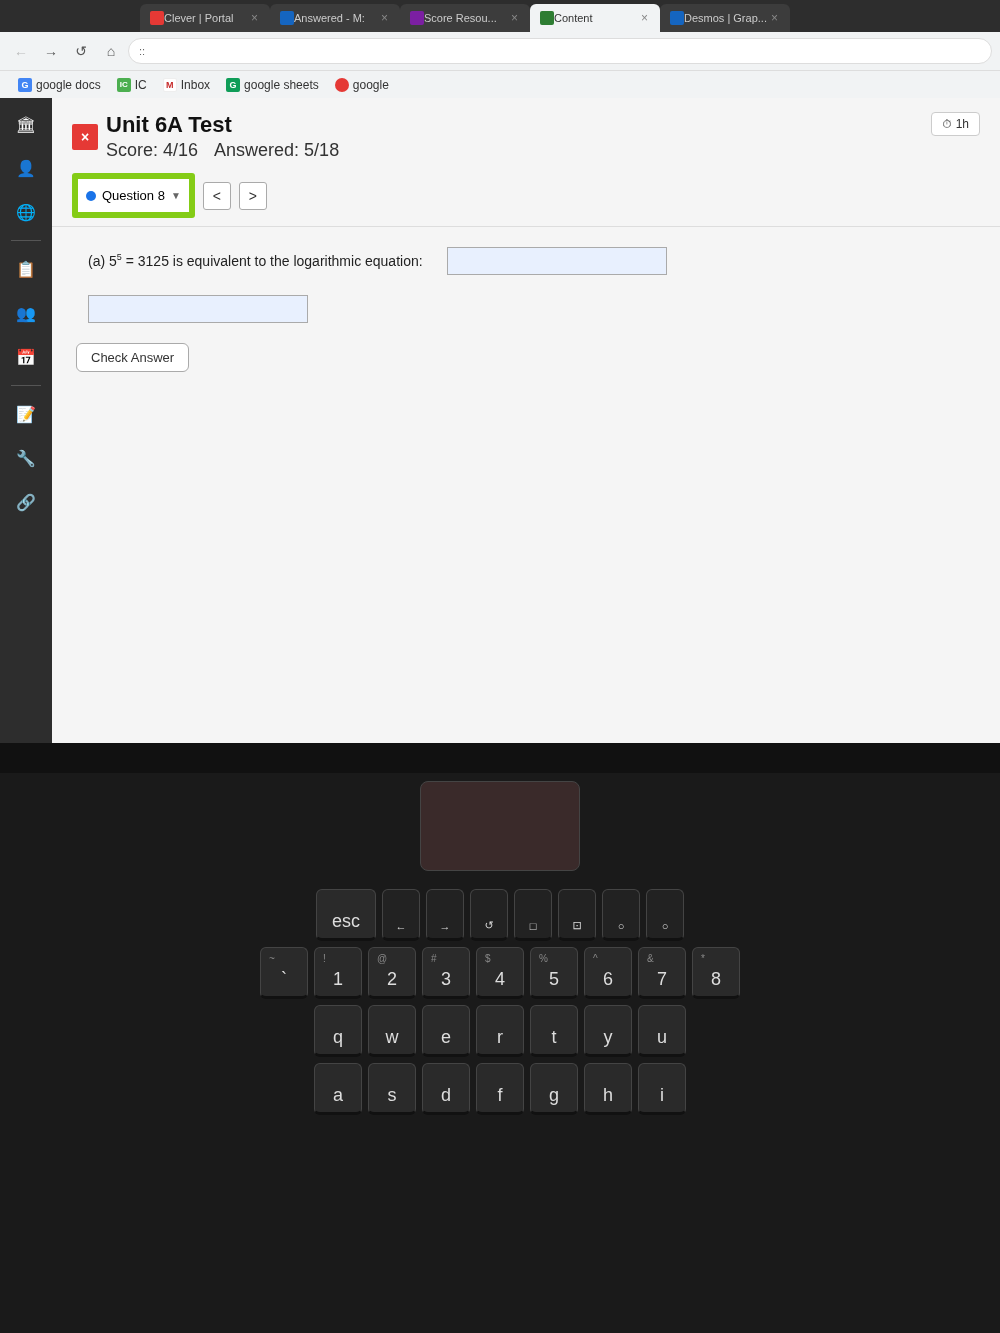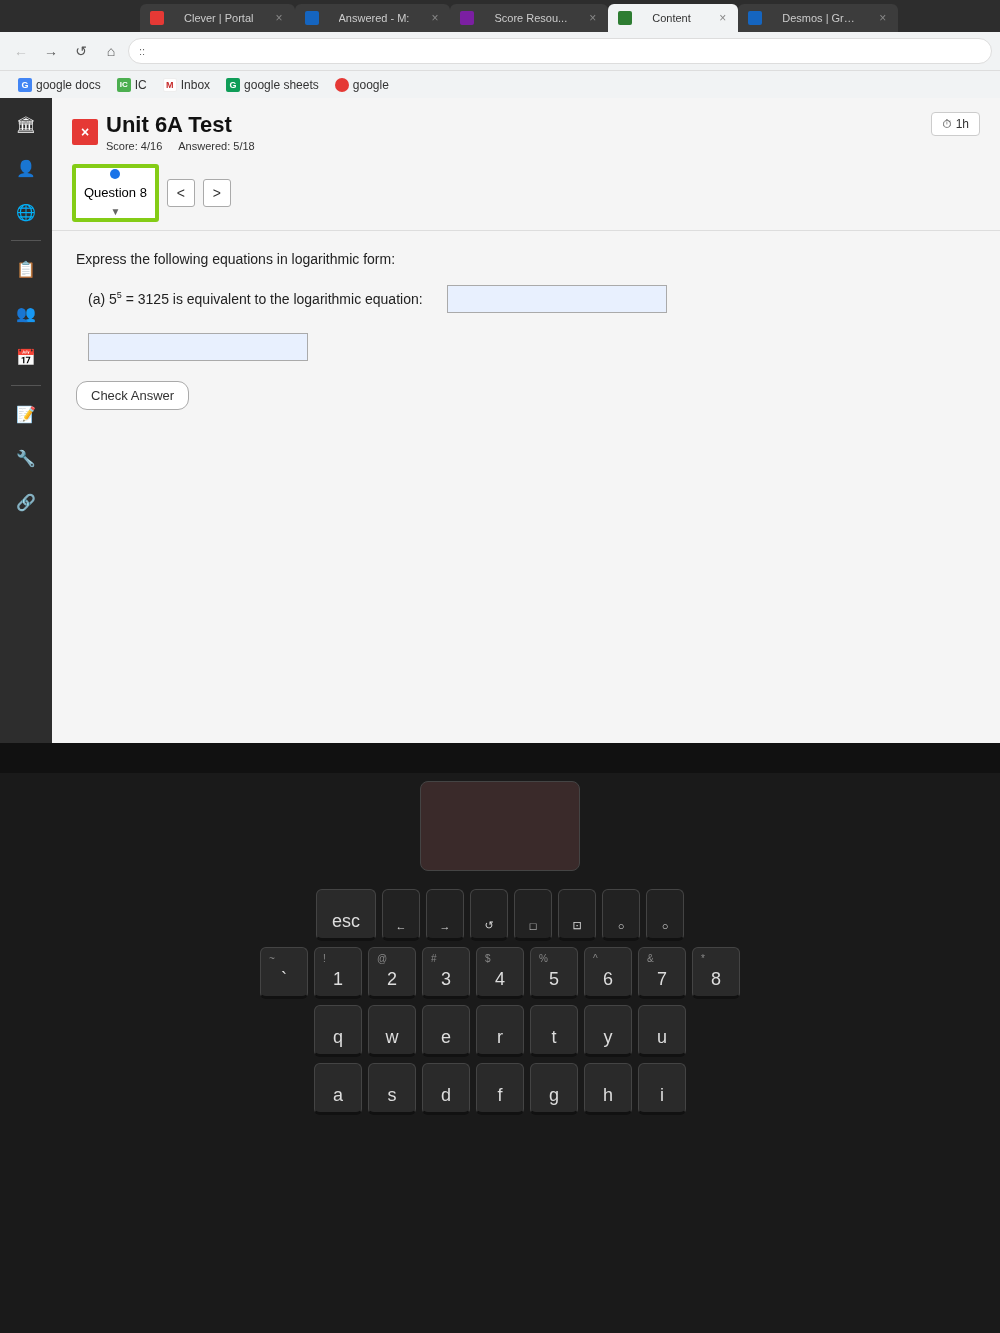--- a/index.html
+++ b/index.html
@@ -29,21 +29,21 @@
 
     .tab {
       display: flex;
       align-items: center;
       height: 28px;
       padding: 0 10px;
       background: #3c3c3c;
       border-radius: 6px 6px 0 0;
       font-size: 11px;
       color: #ccc;
-      gap: 20px;
+      gap: 0;
       min-width: 130px;
       max-width: 160px;
       position: relative;
       cursor: pointer;
     }
     .tab.active {
       background: #f1f3f4;
       color: #333;
     }
     .tab-favicon {
@@ -186,21 +186,21 @@
       color: #111;
     }
 
     .score-info {
       display: flex;
       align-items: center;
       gap: 16px;
       margin-top: 2px;
     }
     .score-text {
-      font-size: 11px;
+      font-size: 18px;
       color: #333;
     }
 
     .timer-badge {
       display: flex;
       align-items: center;
       gap: 4px;
       background: white;
       border: 1px solid #ccc;
       border-radius: 4px;
@@ -230,26 +230,25 @@
       padding: 4px 20px 8px 20px;
       gap: 8px;
       border-bottom: 1px solid #ddd;
     }
 
     .question-selector {
       display: flex;
       align-items: center;
       gap: 6px;
       background: white;
-      border: 4px solid #84cc16;
+      border: 6px solid #84cc16;
       border-radius: 3px;
-      padding: 1px 8px;
+      padding: 9px 8px;
       font-size: 13px;
       cursor: pointer;
-      flex-direction: column;
     }
     .question-dot {
       width: 10px;
       height: 10px;
       background: #1a73e8;
       border-radius: 50%;
     }
     .nav-arrow {
       width: 28px;
       height: 28px;
@@ -297,21 +296,21 @@
       padding: 0 6px;
       font-size: 13px;
     }
 
     .check-btn {
       display: inline-flex;
       align-items: center;
       padding: 6px 14px;
       background: white;
       border: 1px solid #aaa;
-      border-radius: 11px;
+      border-radius: 6px;
       font-size: 13px;
       cursor: pointer;
       color: #333;
     }
 
     sup { font-size: 9px; }
 
     
     .keyboard-area {
       position: absolute;
@@ -526,21 +525,20 @@
       </div>
       <div class="nav-arrow">
         <span>&lt;</span>
       </div>
       <div class="nav-arrow">
         <span>&gt;</span>
       </div>
     </div>
 
     <div class="question-body">
-      <div class="question-instruction">Express the following equations in logarithmic form:</div>
 
       
       <div class="equation-row">
         <div class="equation-label">
           <span>(a) 5<sup>5</sup> = 3125 is equivalent to the logarithmic equation:</span>
         </div>
         <input class="equation-input" type="text" value="" placeholder="" style="">
       </div>
 
       

